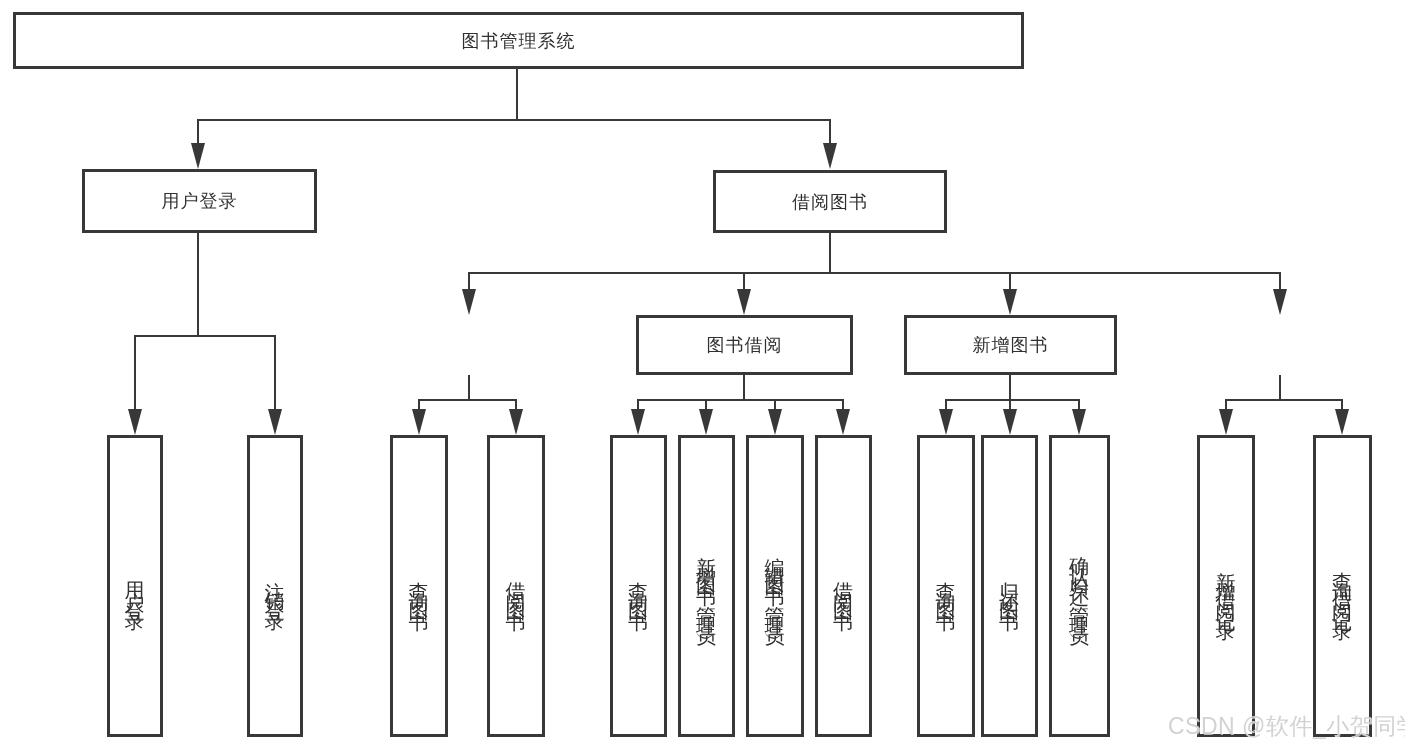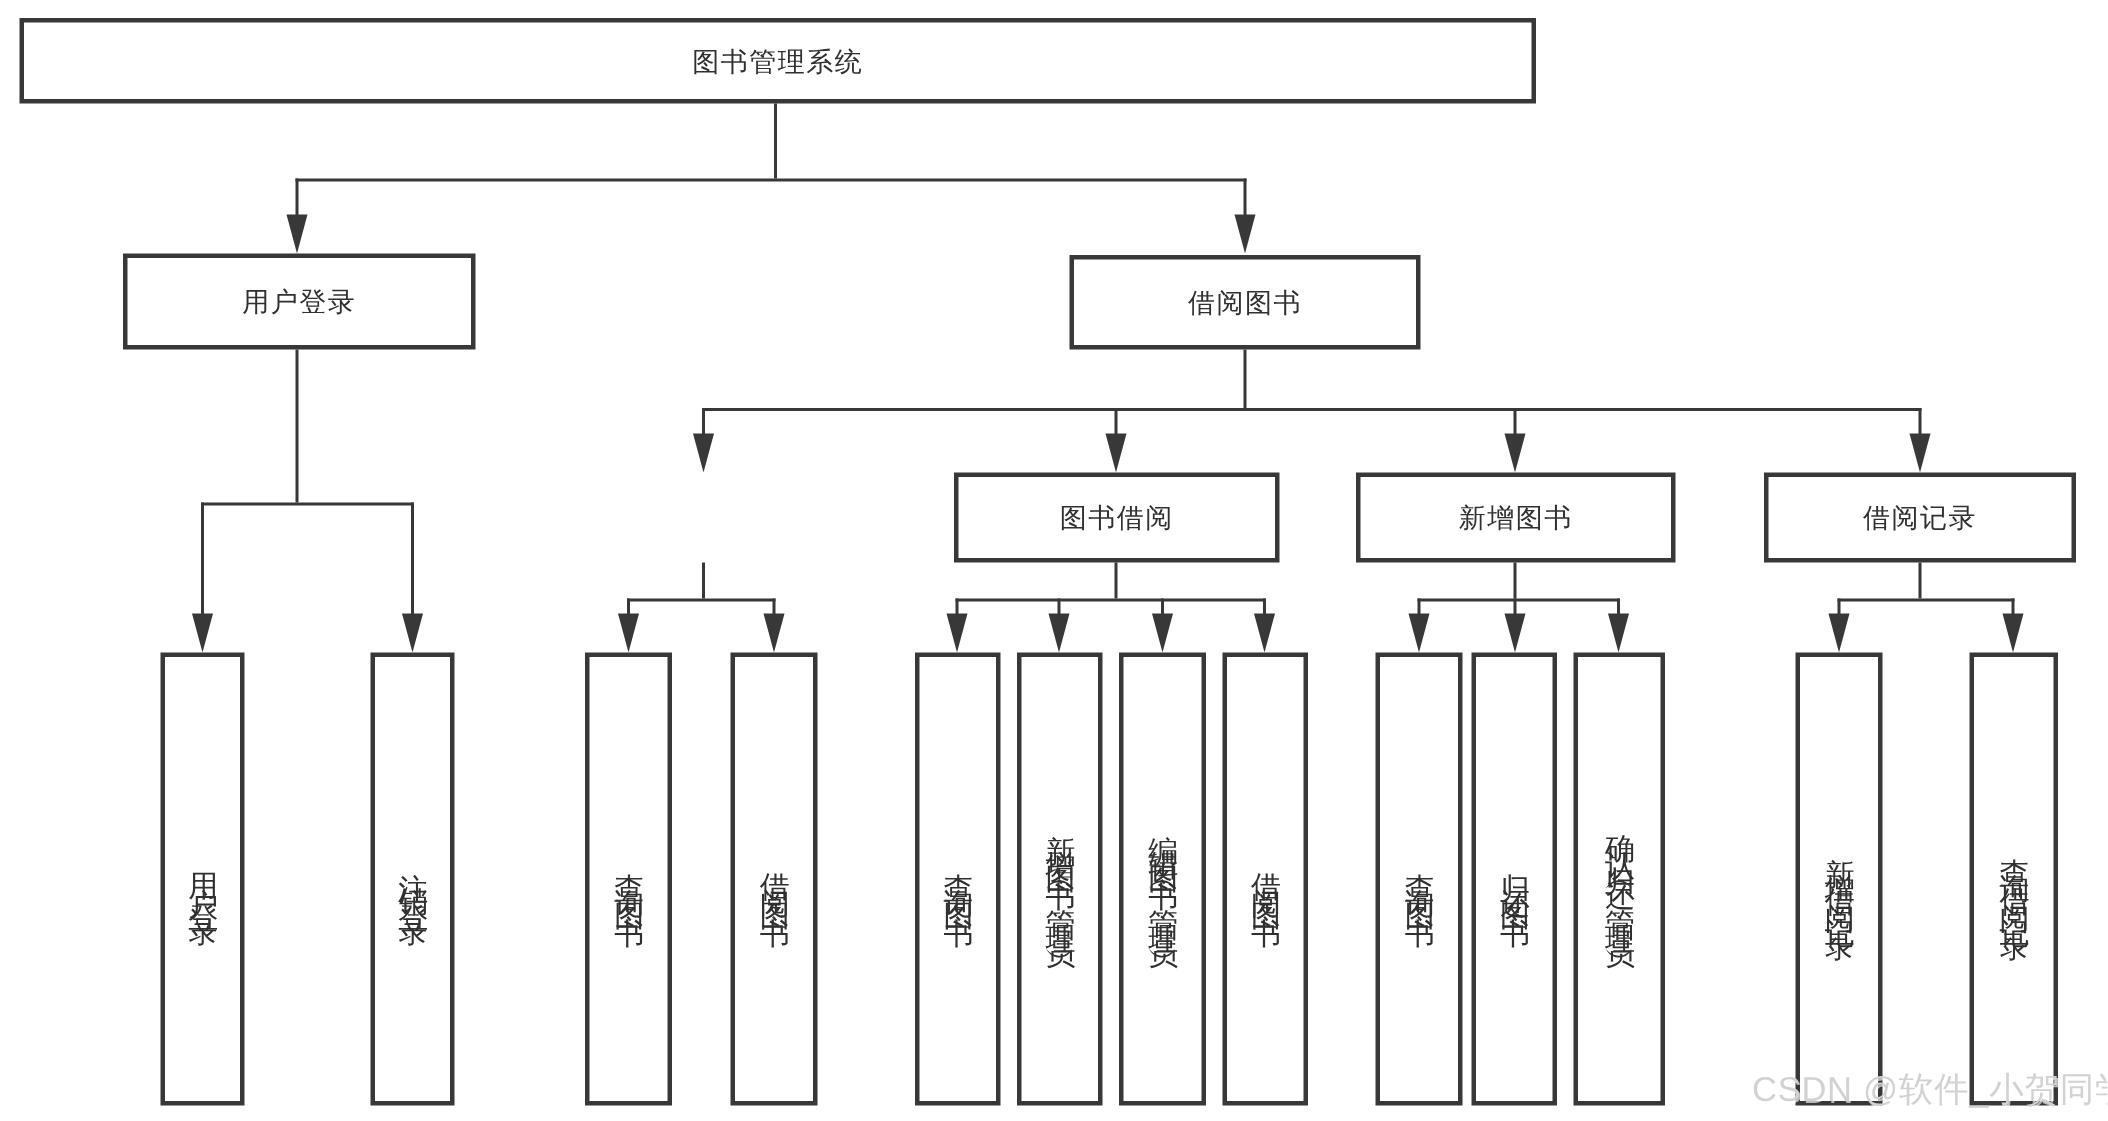--- a/index.html
+++ b/index.html
@@ -45,23 +45,20 @@
   </div>
   <div class="node h" style="left:713px;top:170px;width:234px;height:63px;">
     <span>借阅图书</span>
   </div>
 
   <div class="node h" style="left:636px;top:315px;width:217px;height:60px;">
     <span>图书借阅</span>
   </div>
   <div class="node h" style="left:904px;top:315px;width:213px;height:60px;">
     <span>新增图书</span>
-  </div>
-  <div class="node h" style="left:1176px;top:315px;width:208px;height:60px;">
-    <span>借阅记录</span>
   </div>
 
   <div class="node leaf" style="left:107px;top:435px;width:56px;height:302px;">
     <span class="vtext">用户登录</span>
   </div>
   <div class="node leaf" style="left:247px;top:435px;width:56px;height:302px;">
     <span class="vtext">注销登录</span>
   </div>
 
   <div class="node leaf" style="left:390px;top:435px;width:58px;height:302px;">

